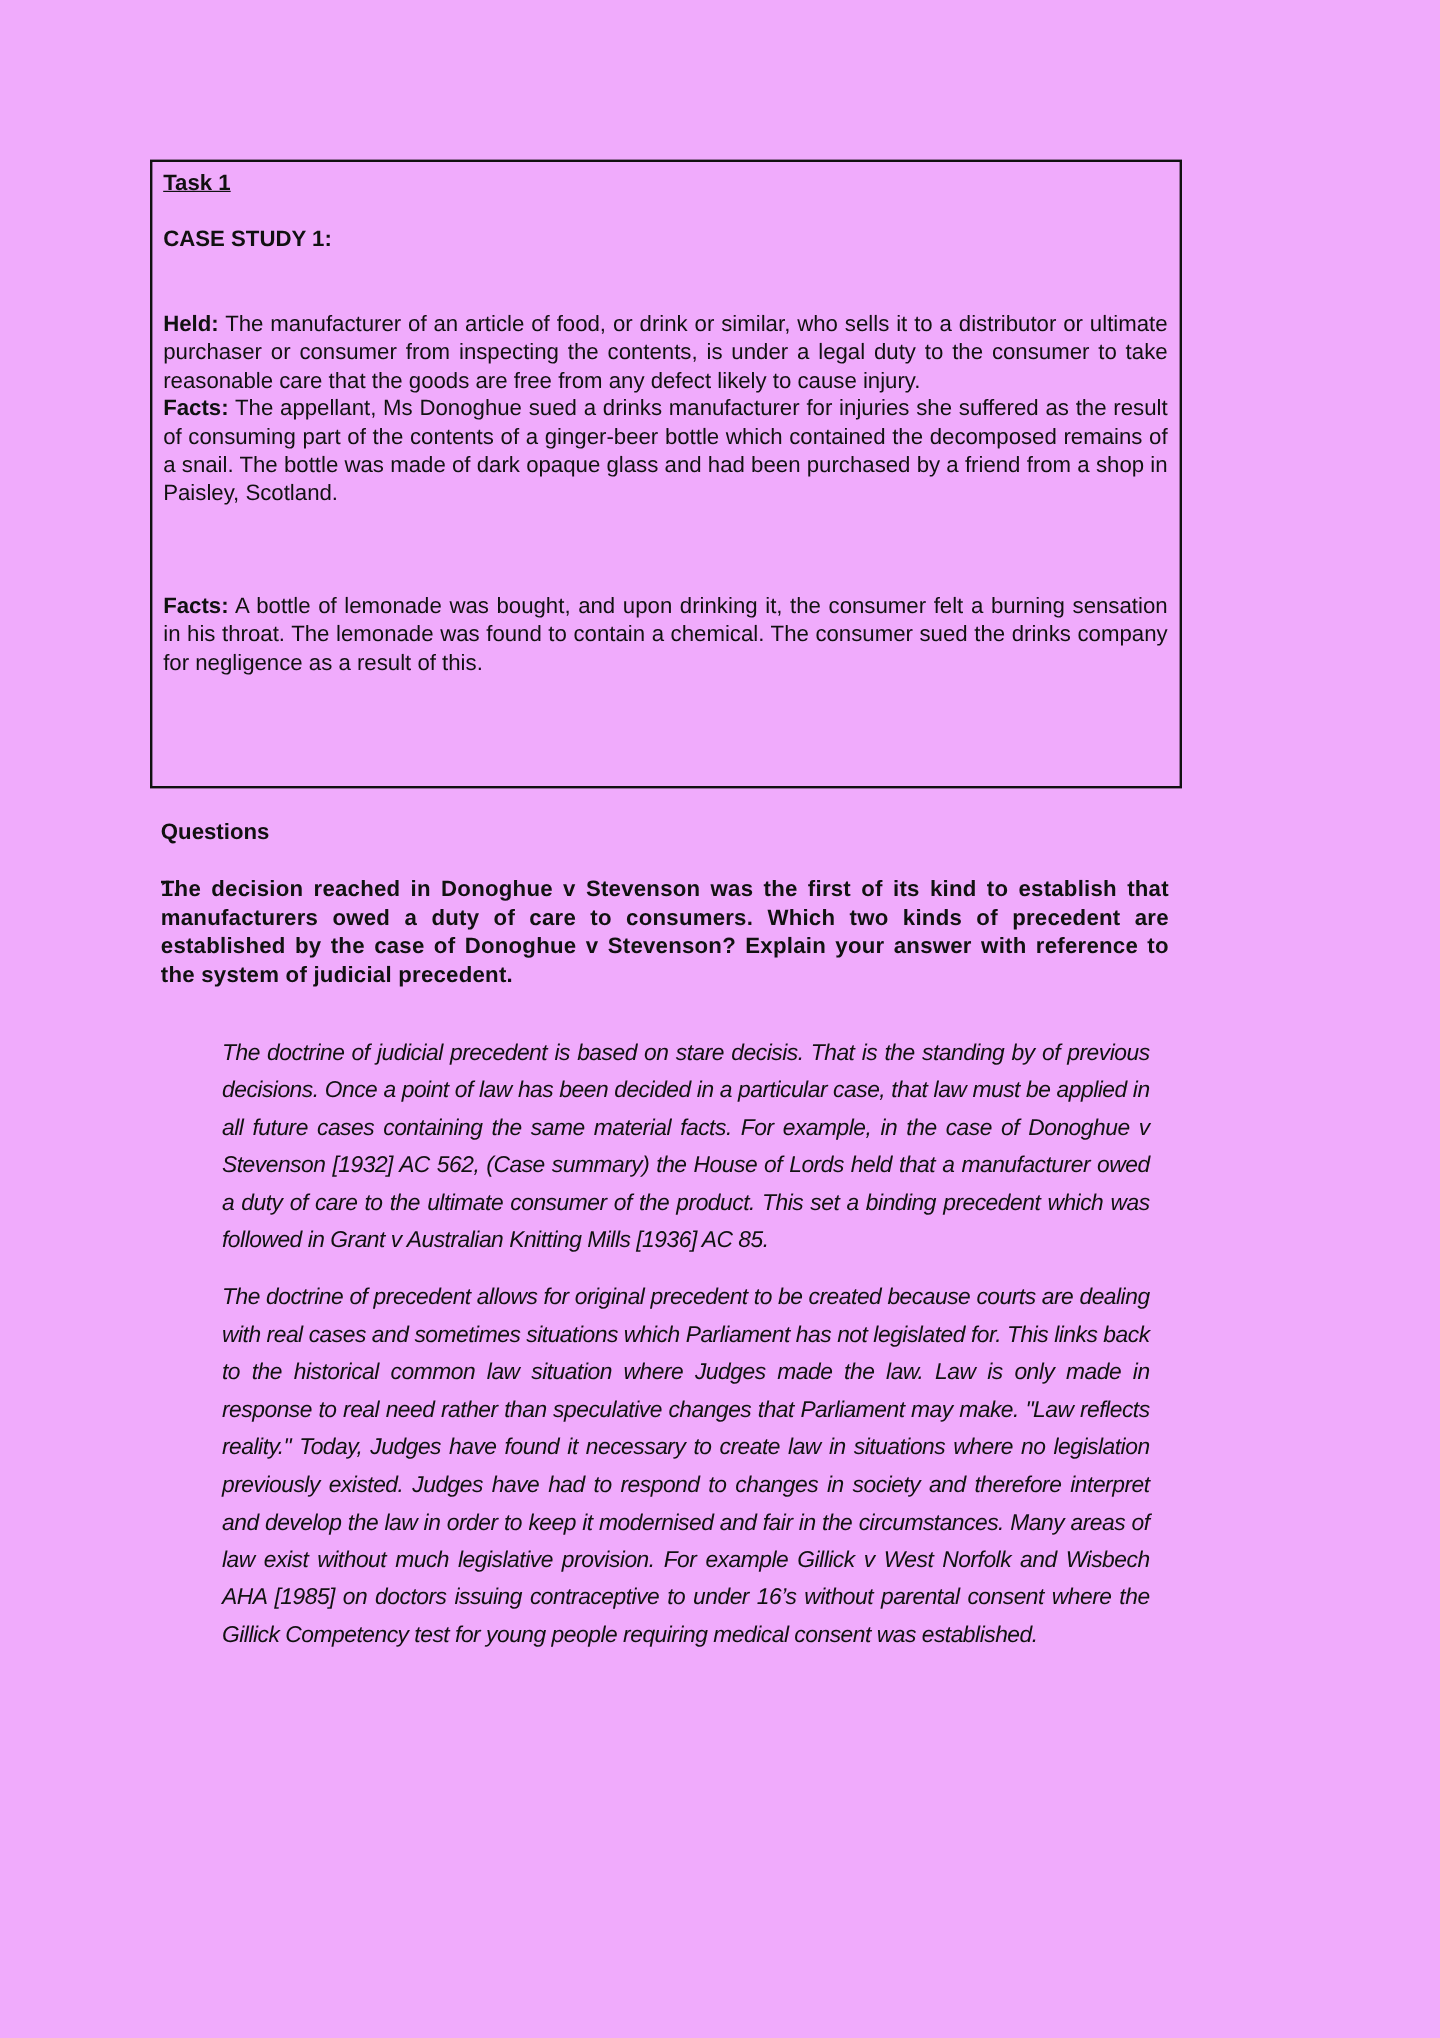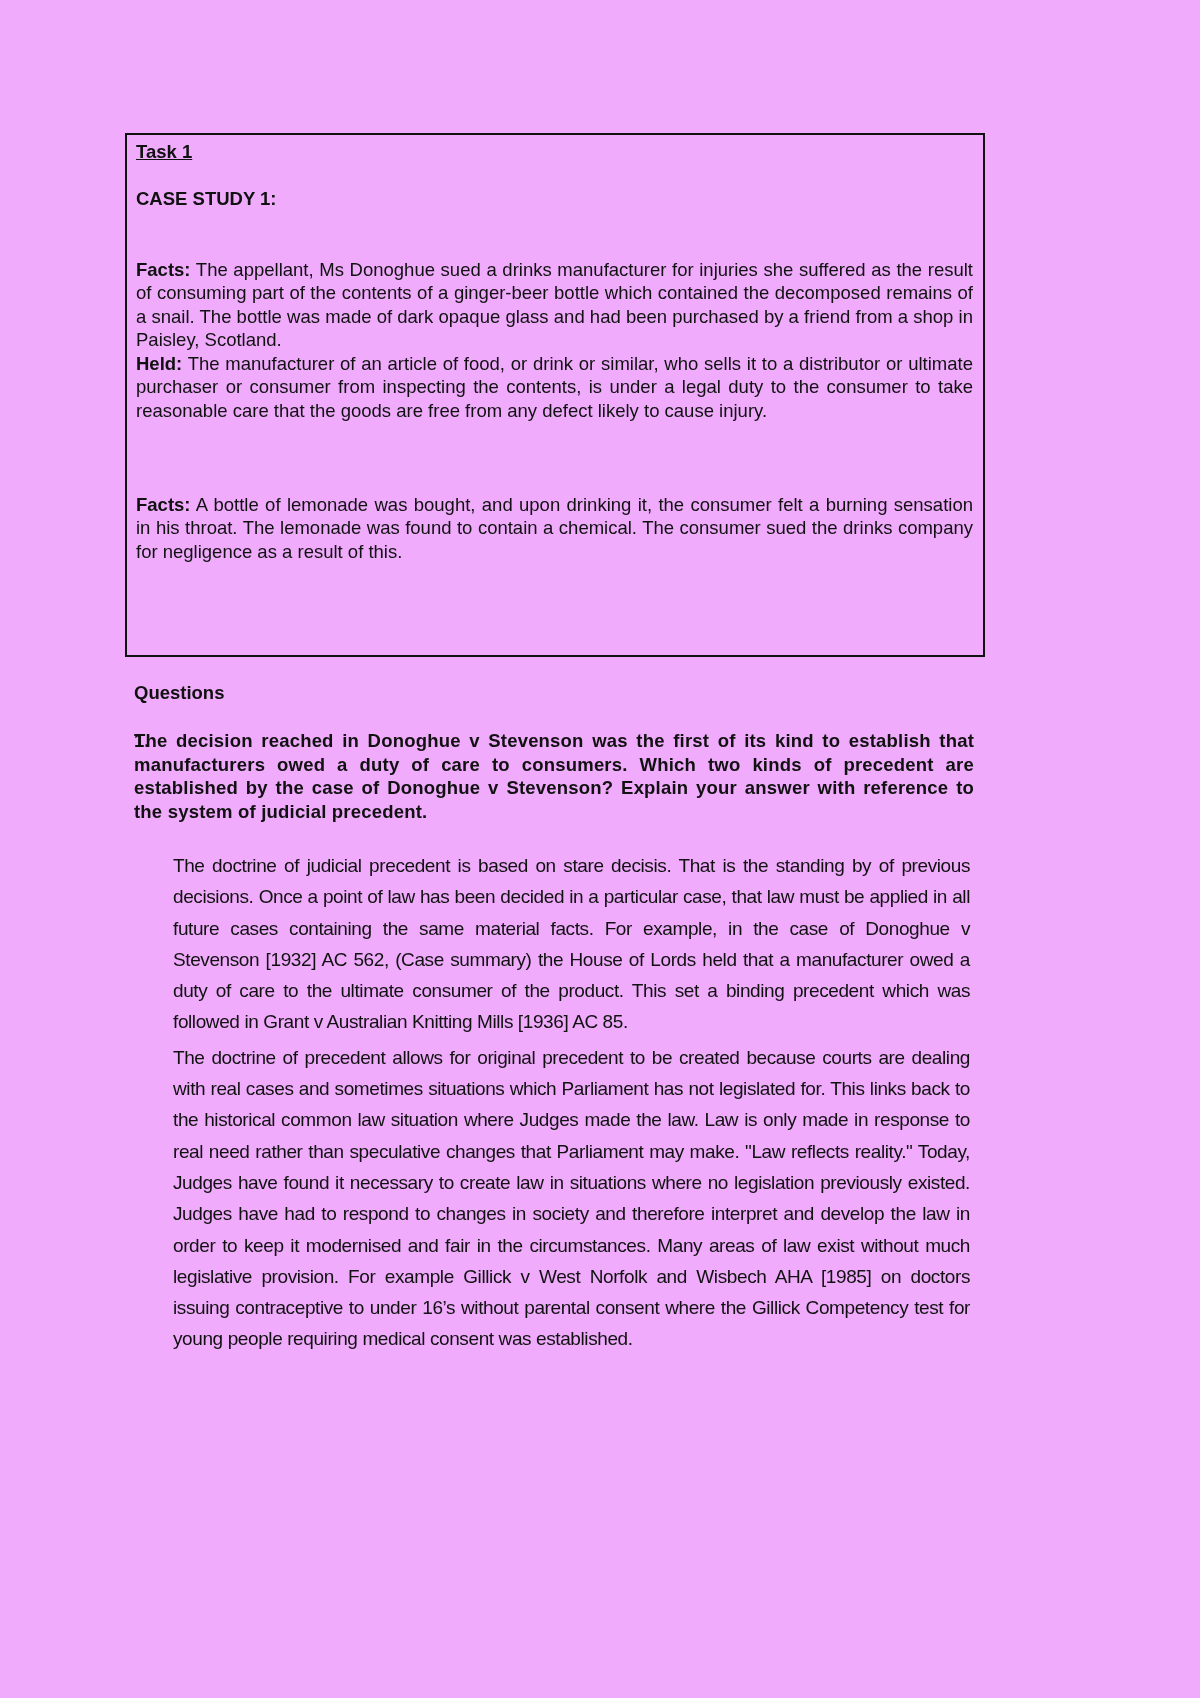--- a/index.html
+++ b/index.html
@@ -18,36 +18,36 @@
   .just { text-align: justify; text-align-last: left; }
   .questions { position: absolute; left: 134px; top: 682px; font-size: 18.5px; font-weight: bold; }
   .q1 { position: absolute; left: 134px; top: 729px; width: 840px; font-size: 18.5px; line-height: 23.6px; font-weight: bold; }
   .q1 .num { position: absolute; left: 0; top: 0; }
   .q1 .qtext { text-align: justify; letter-spacing: 0.2px; }
   .answer {
     position: absolute; left: 169px; top: 846px; width: 805px;
     font-family: "Liberation Sans Narrow", "Liberation Sans", sans-serif;
     font-size: 19px; line-height: 31.3px; letter-spacing: -0.4px;
   }
-  .answer p { margin: 4px; text-align: justify; }
+  .answer p { margin: 16px; text-align: justify; font-style: italic; }
 </style>
 </head>
 <body>
 
 <div class="page">
 
   <div class="box sans">
     <div class="box-inner">
       <div class="task">Task 1</div>
       <div class="gap1"></div>
       <div class="b">CASE STUDY 1:</div>
       <div class="gap1"></div>
       <div class="gap1"></div>
+      <div class="just"><span class="b">Held:</span><span> The manufacturer of an article of food, or drink or similar, who sells it to a distributor or ultimate purchaser or consumer from inspecting the contents, is under a legal duty to the consumer to take reasonable care that the goods are free from any defect likely to cause injury.</span></div>
       <div class="just"><span class="b">Facts:</span><span> The appellant, Ms Donoghue sued a drinks manufacturer for injuries she suffered as the result of consuming part of the contents of a ginger-beer bottle which contained the decomposed remains of a snail.  The bottle was made of dark opaque glass and had been purchased by a friend from a shop in Paisley, Scotland.</span></div>
-      <div class="just"><span class="b">Held:</span><span> The manufacturer of an article of food, or drink or similar, who sells it to a distributor or ultimate purchaser or consumer from inspecting the contents, is under a legal duty to the consumer to take reasonable care that the goods are free from any defect likely to cause injury.</span></div>
       <div class="gap1"></div>
       <div class="gap1"></div>
       <div class="gap1"></div>
       <div class="just"><span class="b">Facts:</span><span> A bottle of lemonade was bought, and upon drinking it, the consumer felt a burning sensation in his throat. The lemonade was found to contain a chemical. The consumer sued the drinks company for negligence as a result of this.</span></div>
     </div>
   </div>
 
   <div class="questions sans">Questions</div>
 
   <div class="q1 sans">

